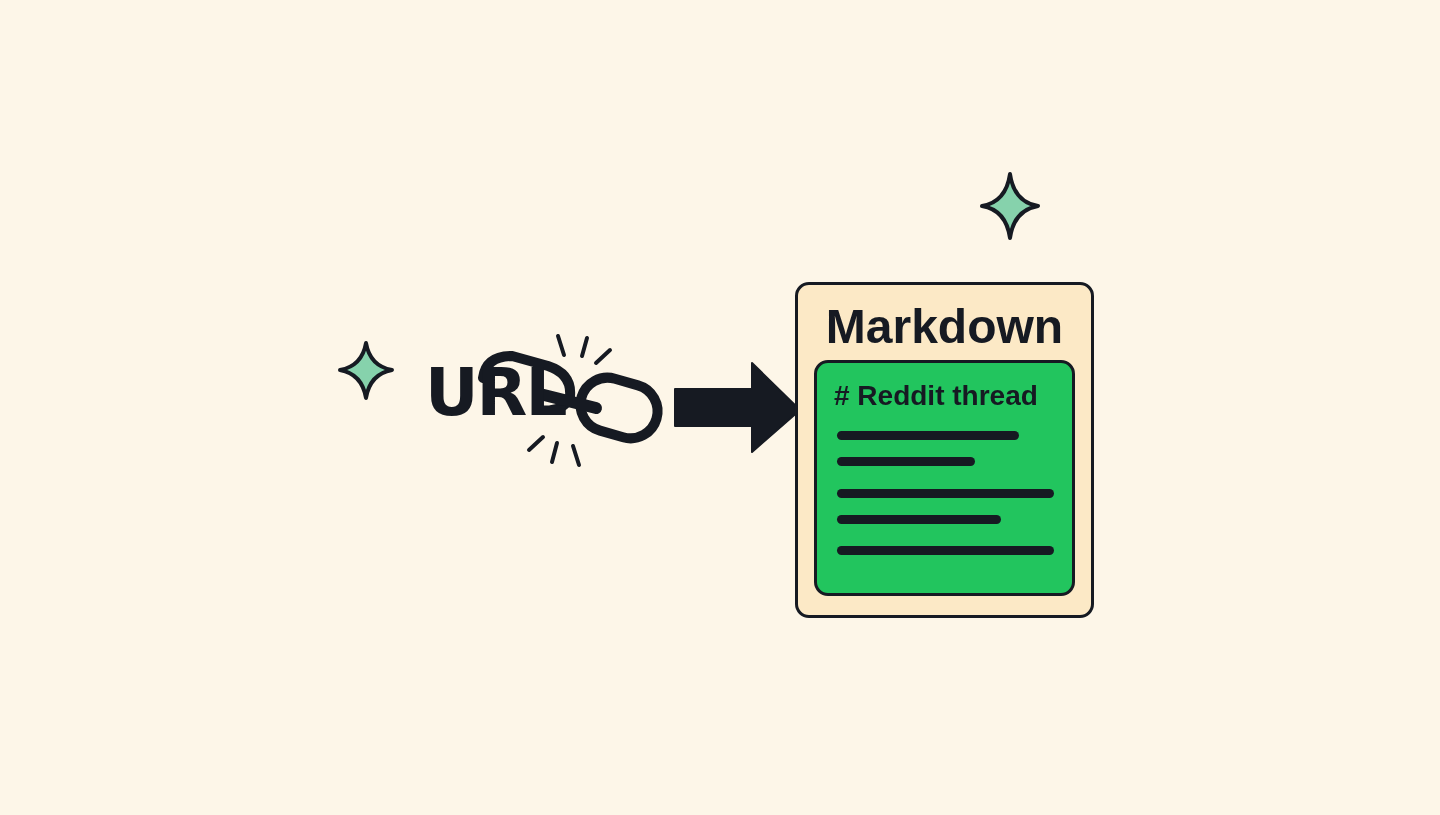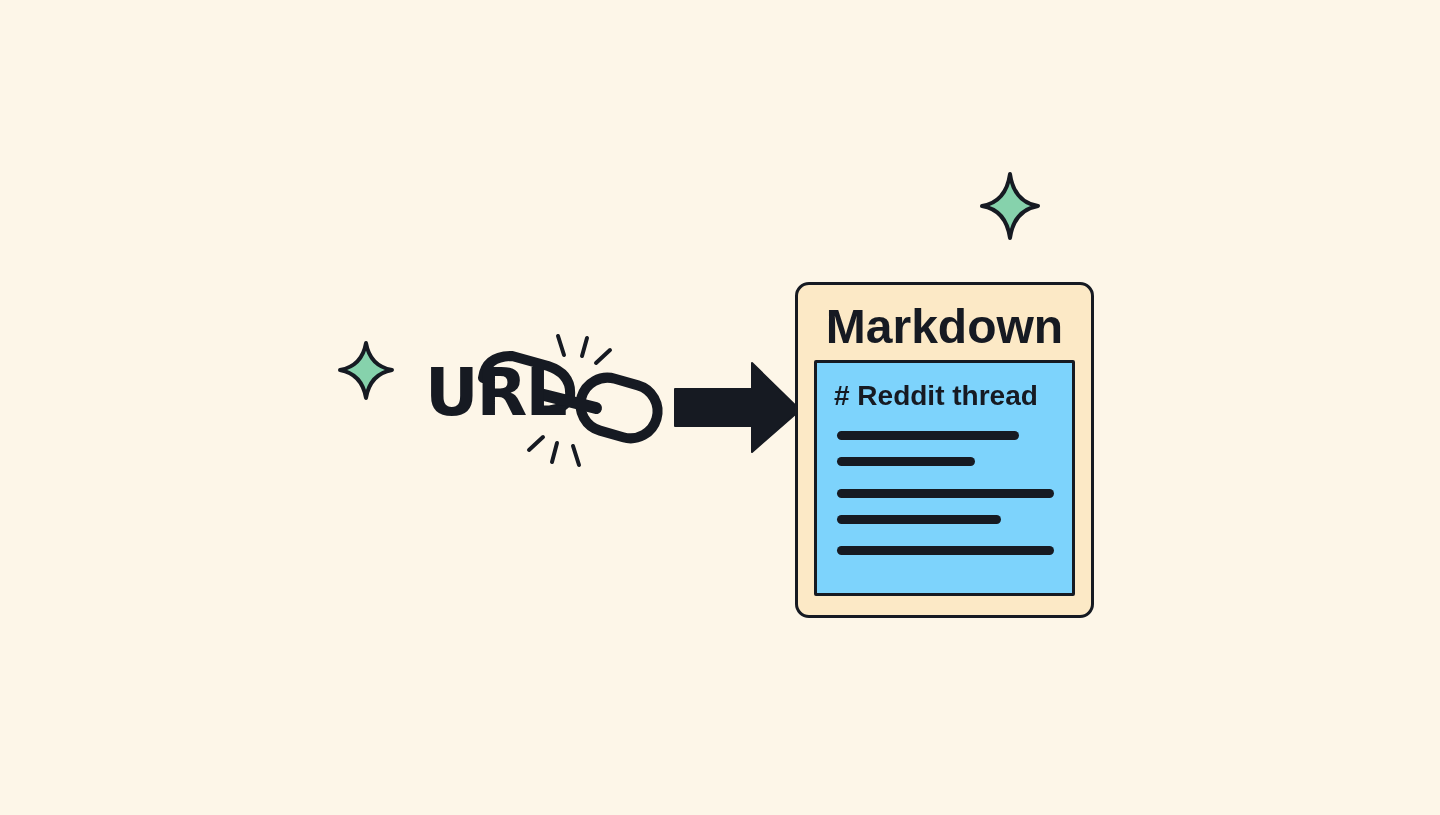--- a/index.html
+++ b/index.html
@@ -57,23 +57,23 @@
       font-size: 48px;
       line-height: 52px;
       color: #161a22;
     }
     .panel {
       position: absolute;
       left: 16px;
       top: 75px;
       width: 255px;
       height: 230px;
-      background: #7dd3fc;
+      background: #22c55e;
       border: 3px solid #161a22;
-      border-radius: 2px;
+      border-radius: 14px;
     }
     .panel-heading {
       position: absolute;
       left: 17px;
       top: 17px;
       font-family: "Liberation Sans", sans-serif;
       font-weight: bold;
       font-size: 28px;
       line-height: 32px;
       color: #161a22;

